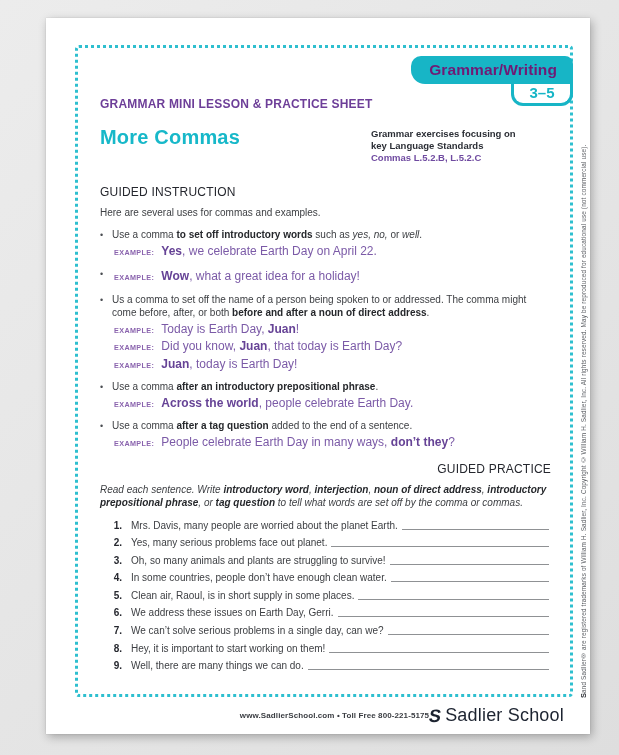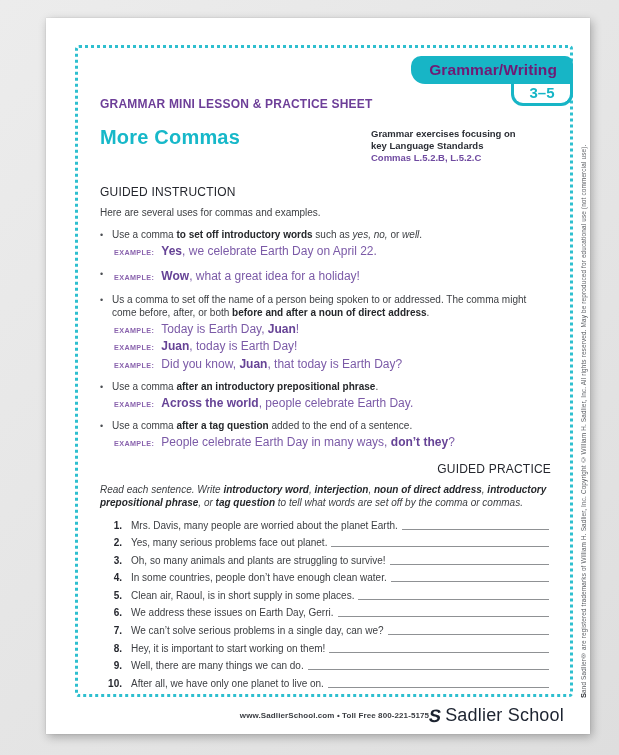--- a/index.html
+++ b/index.html
@@ -138,24 +138,24 @@
           </div>
 
           <div class="bullet">
             <span class="dot">•</span>
             <div class="btext">
               <p><span>Us a comma to set off the name of a person being spoken to or addressed. The comma might come before, after, or both </span><span class="b">before and after a noun of direct address</span><span>.</span></p>
               <div class="ex">
                 <span class="exlabel">EXAMPLE:</span><span class="extext"><span>Today is Earth Day, </span><span class="b">Juan</span><span>!</span></span>
               </div>
               <div class="ex">
+                <span class="exlabel">EXAMPLE:</span><span class="extext"><span>Did you know, </span><span class="b">Juan</span><span>, that today is Earth Day?</span></span>
+              </div>
+              <div class="ex">
                 <span class="exlabel">EXAMPLE:</span><span class="extext"><span class="b">Juan</span><span>, today is Earth Day!</span></span>
-              </div>
-              <div class="ex">
-                <span class="exlabel">EXAMPLE:</span><span class="extext"><span>Did you know, </span><span class="b">Juan</span><span>, that today is Earth Day?</span></span>
               </div>
             </div>
           </div>
 
           <div class="bullet">
             <span class="dot">•</span>
             <div class="btext">
               <p><span>Use a comma </span><span class="b">after an introductory prepositional phrase</span><span>.</span></p>
               <div class="ex">
                 <span class="exlabel">EXAMPLE:</span><span class="extext"><span class="b">Across the world</span><span>, people celebrate Earth Day.</span></span>
@@ -213,25 +213,20 @@
               <span class="wline"></span>
             </div>
             <div class="row">
               <span class="num">8.</span>
               <span class="sent">Hey, it is important to start working on them!</span>
               <span class="wline"></span>
             </div>
             <div class="row">
               <span class="num">9.</span>
               <span class="sent">Well, there are many things we can do.</span>
-              <span class="wline"></span>
-            </div>
-            <div class="row">
-              <span class="num">10.</span>
-              <span class="sent">After all, we have only one planet to live on.</span>
               <span class="wline"></span>
             </div>
           </div>
         </div>
       </div>
     </div>
 
     <div class="footer">
       <div class="contact">www.SadlierSchool.com  •  Toll Free 800-221-5175</div>
       <div class="brand">

